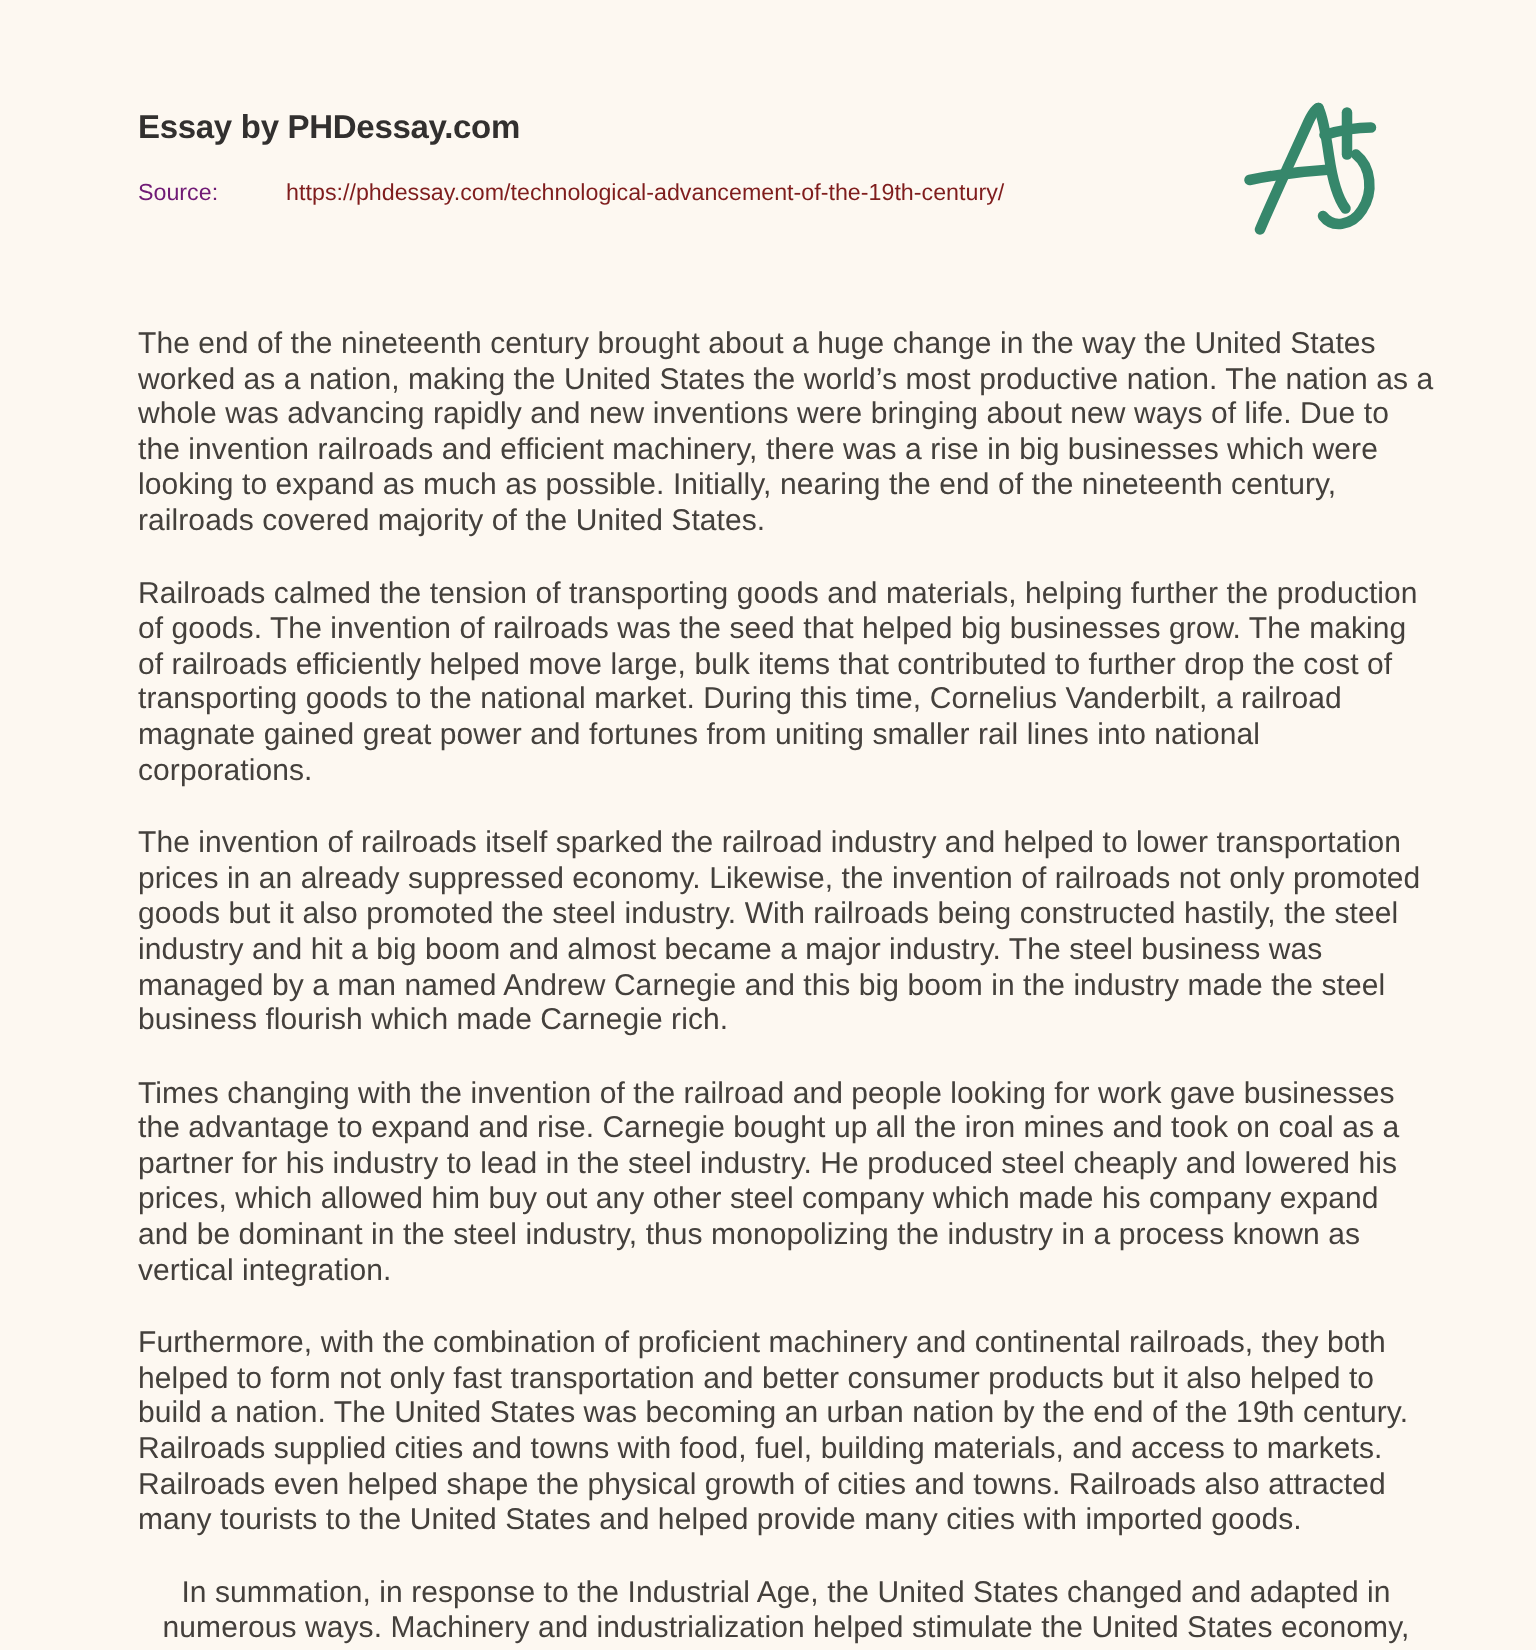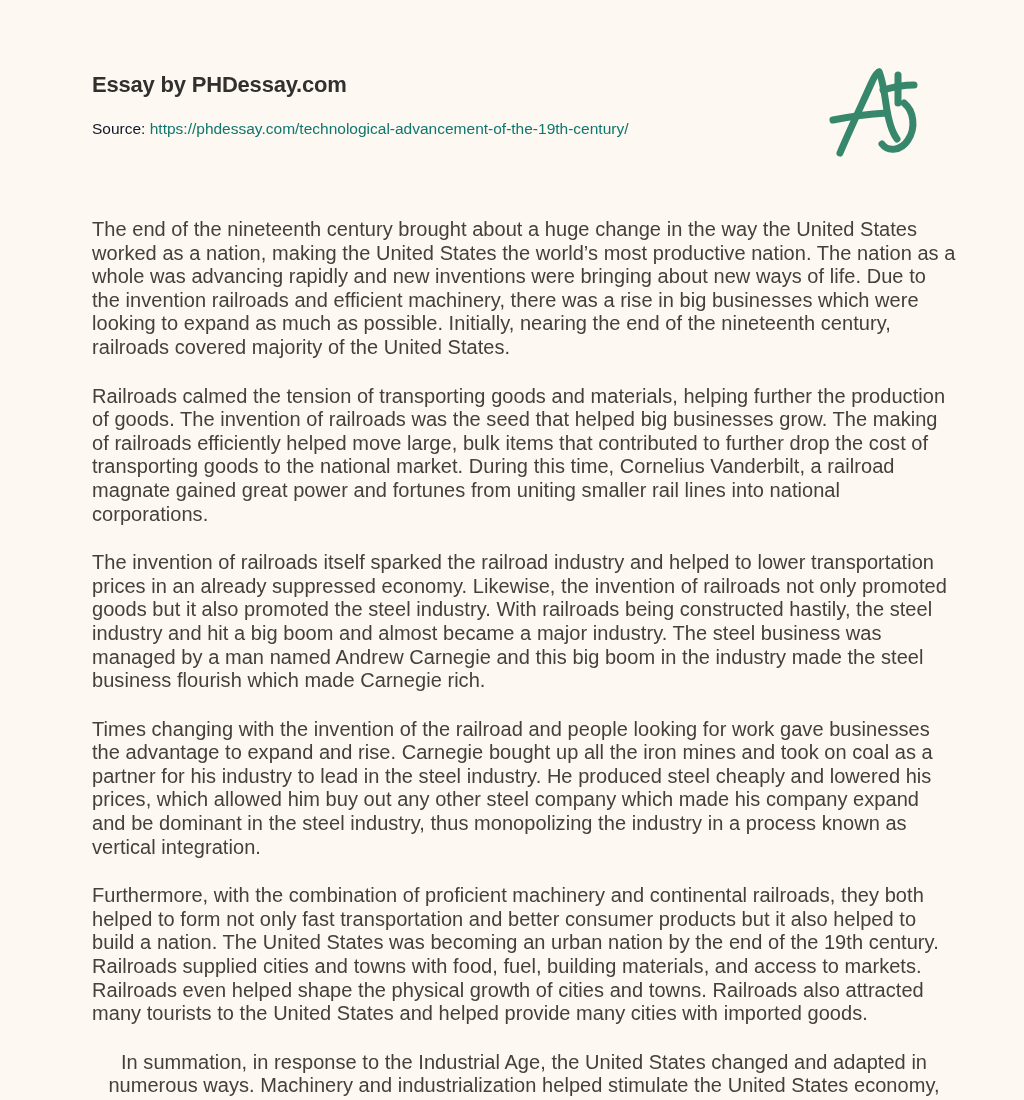--- a/index.html
+++ b/index.html
@@ -44,26 +44,27 @@
   .source-line {
     position: absolute;
     left: 92px;
     top: 120px;
     font-size: 15.5px;
     color: #8d8880;
     white-space: nowrap;
   }
 
   .source-label {
-    color: #0f172a;
+    color: #701a75;
   }
 
   .source-url {
-    color: #0f766e;
+    color: #7f1d1d;
     text-decoration: none;
+    margin-left: 41px;
   }
 
   .logo {
     position: absolute;
     left: 818px;
     top: 56px;
     width: 112px;
     height: 106px;
   }
   .logo svg {

